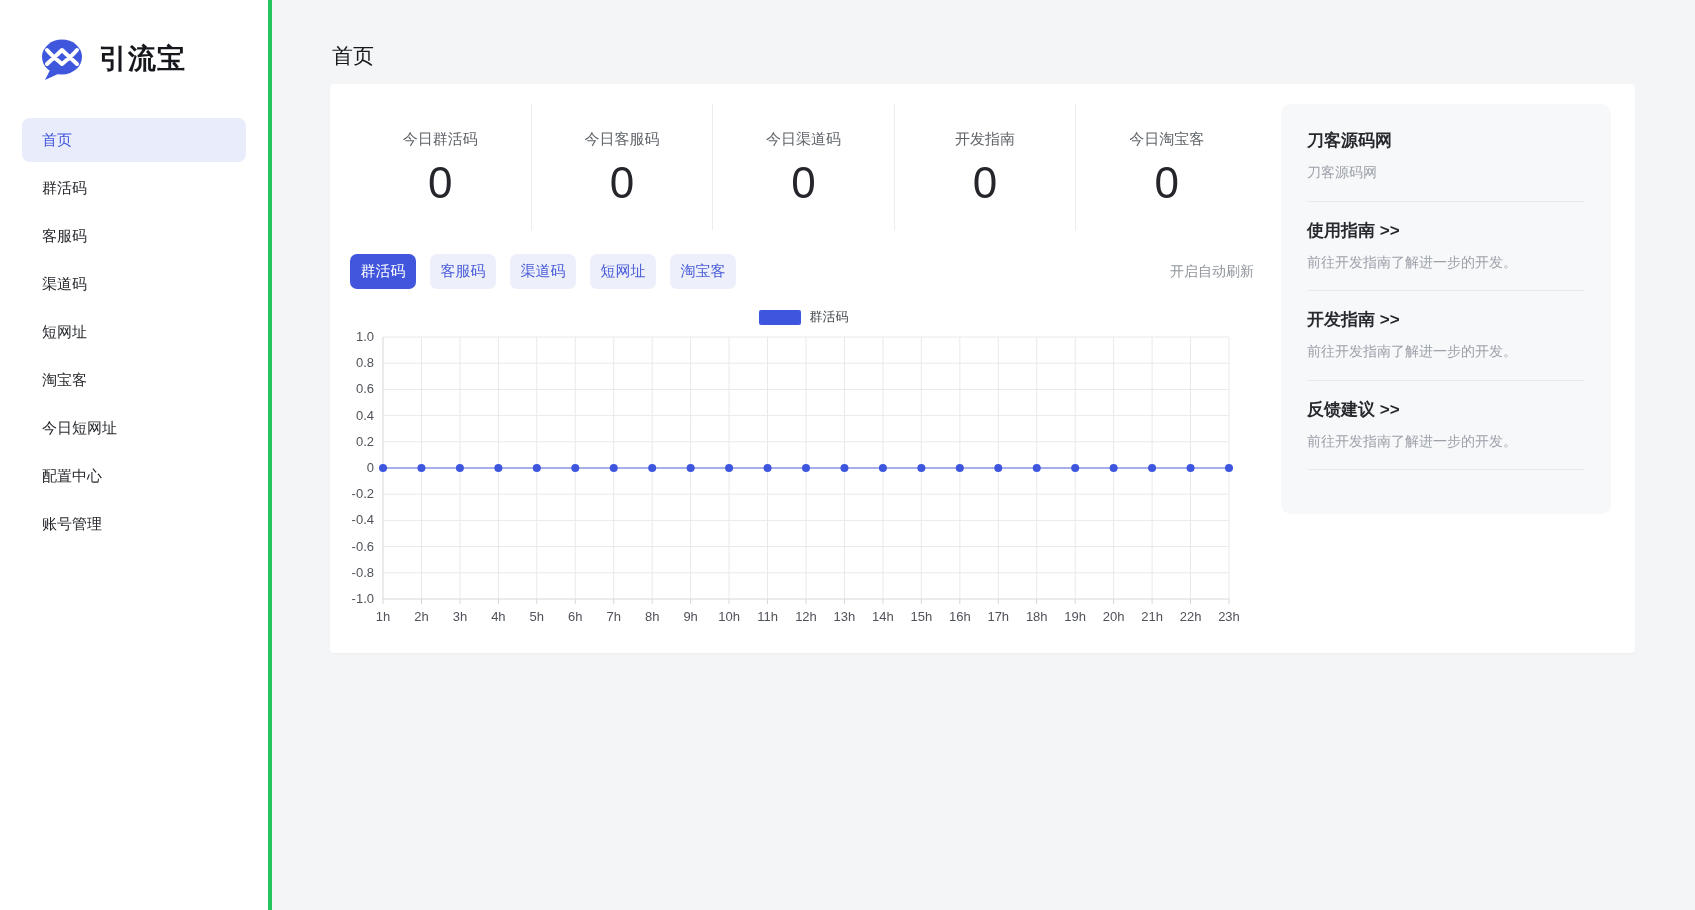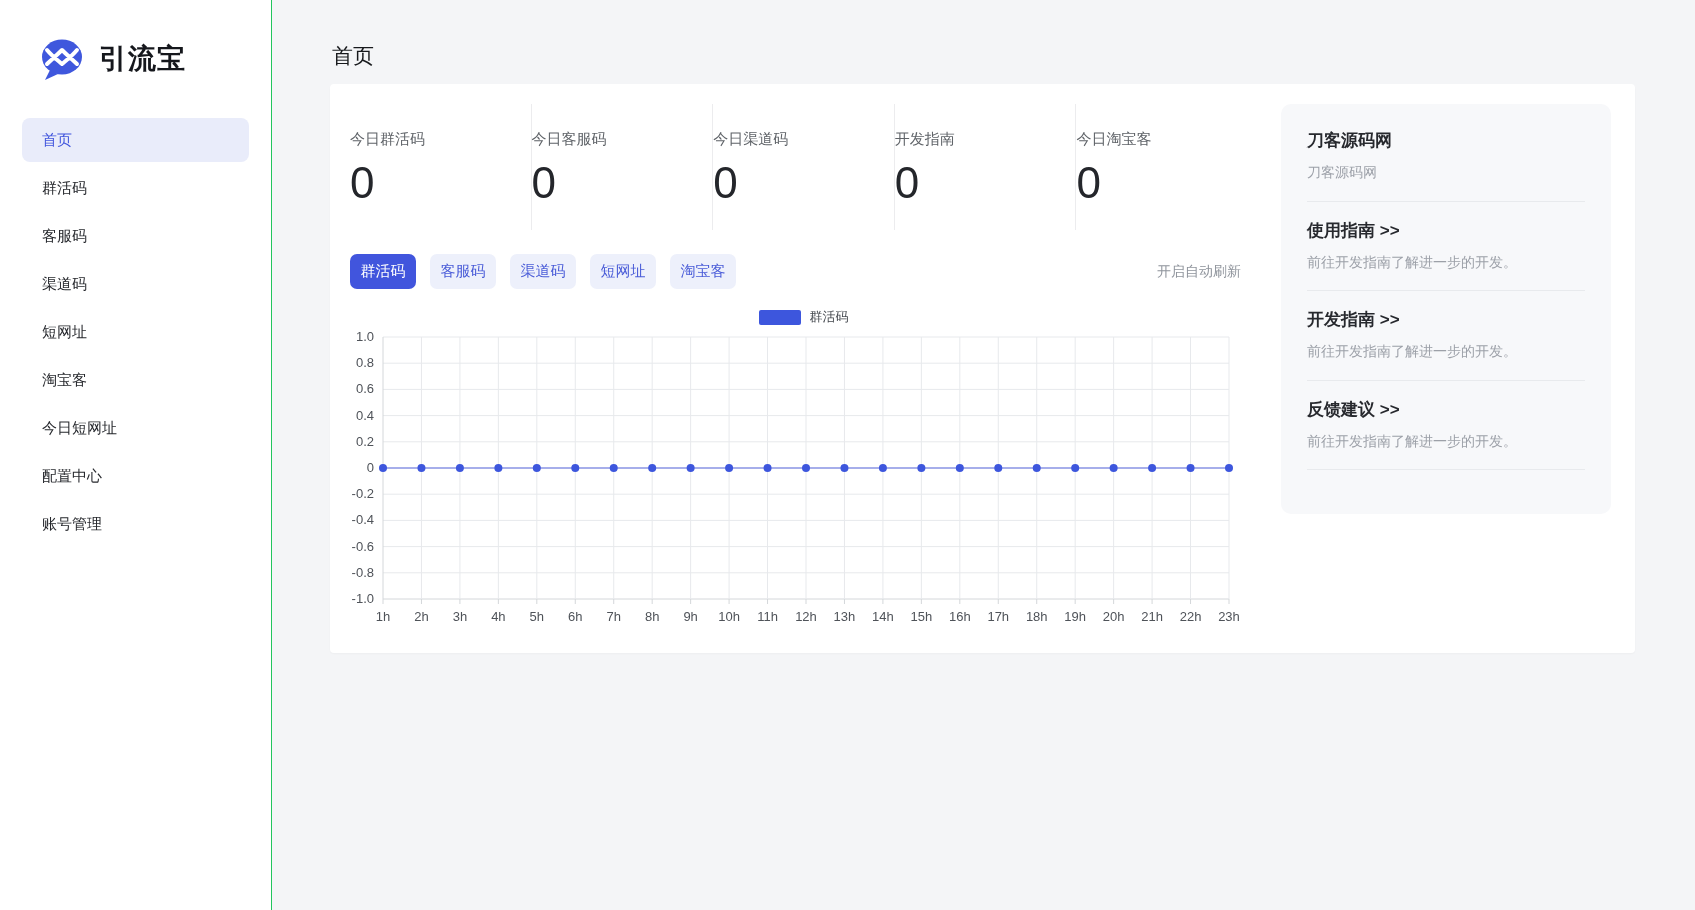--- a/index.html
+++ b/index.html
@@ -4,21 +4,21 @@
 <style>
   * { margin:0; padding:0; box-sizing:border-box; }
   html,body { width:1695px; height:910px; }
   body {
     font-family:"Liberation Sans","DejaVu Sans",sans-serif;
     background:#f4f5f7; color:#23262c; display:flex; overflow:hidden;
   }
   
   .sidebar {
     width:272px; min-width:272px; height:100%;
-    background:#ffffff; border-right:1px solid #22c55e;
+    background:#ffffff; border-right:4px solid #22c55e;
   }
   .logo-row { display:flex; align-items:center; padding:36px 0 0 38px; }
   .logo-row svg { display:block; }
   .logo-text { font-size:28px; font-weight:600; color:#15171c; margin-left:13px; letter-spacing:1px; }
   .nav { margin-top:36px; }
   .nav-item {
     height:44px; margin:0 22px 4px 22px; padding-left:20px;
     display:flex; align-items:center; border-radius:8px;
     font-size:15px; color:#26282d; cursor:pointer;
   }
@@ -27,35 +27,35 @@
   .main { flex:1; padding:0 60px 0 58px; }
   .page-title { font-size:21px; font-weight:500; color:#17191c; margin:42px 0 14px 2px; }
   .card {
     background:#ffffff; border-radius:4px; height:569px; width:1305px;
     box-shadow:0 1px 2px rgba(0,0,0,0.03);
     display:flex; padding:20px 24px 24px 20px;
   }
   .left-col { flex:1; display:flex; flex-direction:column; min-width:0; }
   
   .stats { display:flex; height:128px; }
-  .stat { flex:1; display:flex; flex-direction:column; align-items:flex-start; justify-content:center; border-right:1px solid #ececee; }
+  .stat { flex:1; display:flex; flex-direction:column; align-items:center; justify-content:center; border-right:1px solid #ececee; }
   .stat:last-child { border-right:none; }
   .stat-label { font-size:15px; color:#5f6368; margin-bottom:12px; }
   .stat-value { font-size:44px; color:#24262b; line-height:1; }
   
   .tabs-row { display:flex; align-items:center; justify-content:space-between; margin-top:24px; }
   .tabs { display:flex; }
   .tab {
     border:none; outline:none; cursor:pointer;
     font-family:inherit; font-size:15px; padding:0 10px; height:35px; min-width:66px;
     border-radius:7px; margin-right:14px;
     background:#edf0fb; color:#4a5cd8;
   }
   .tab.active { background:#4155dd; color:#ffffff; }
-  .auto-refresh { font-size:14px; color:#8f949c; cursor:pointer; margin-right:16px; }
+  .auto-refresh { font-size:14px; color:#8f949c; cursor:pointer; margin-right:3px; }
   
   .chart-box { margin-top:20px; }
   .legend { display:flex; align-items:center; justify-content:center; height:16px; margin-bottom:4px; }
   .legend-marker { width:42px; height:15px; border-radius:2px; margin-right:9px; }
   .legend-label { font-size:13px; color:#44484e; }
   .chart-svg { width:907px; height:300px; display:block; }
   
   .info-panel {
     width:330px; min-width:330px; margin-left:24px; align-self:flex-start;
     background:#f7f8fa; border-radius:10px; height:410px; padding:8px 26px 0 26px;

